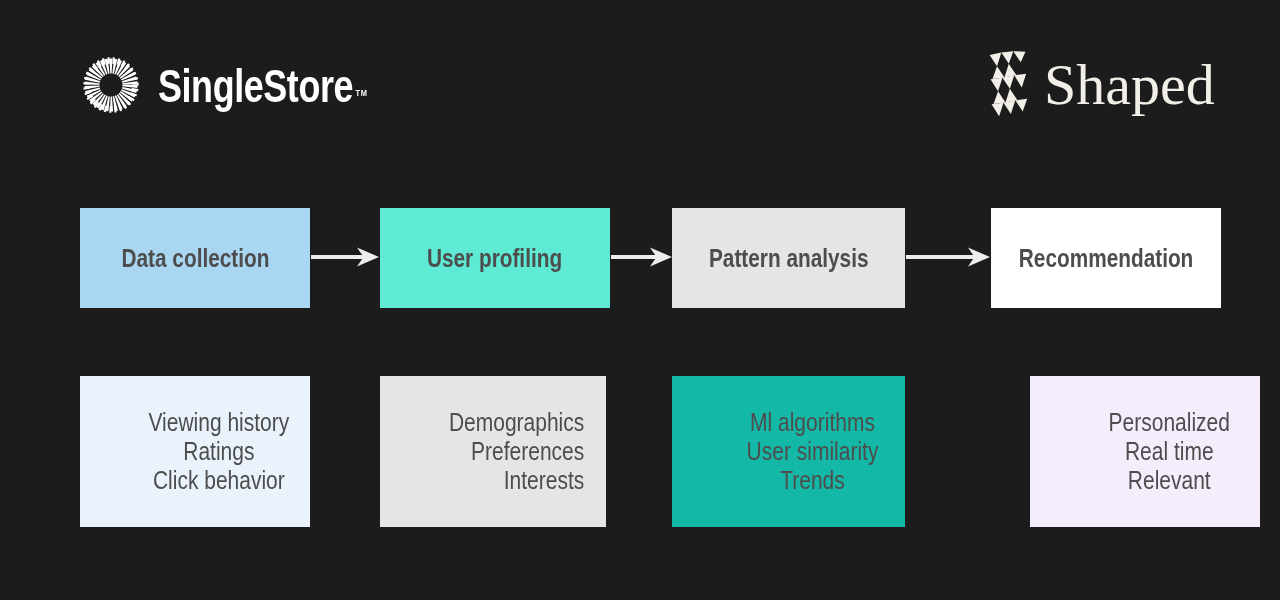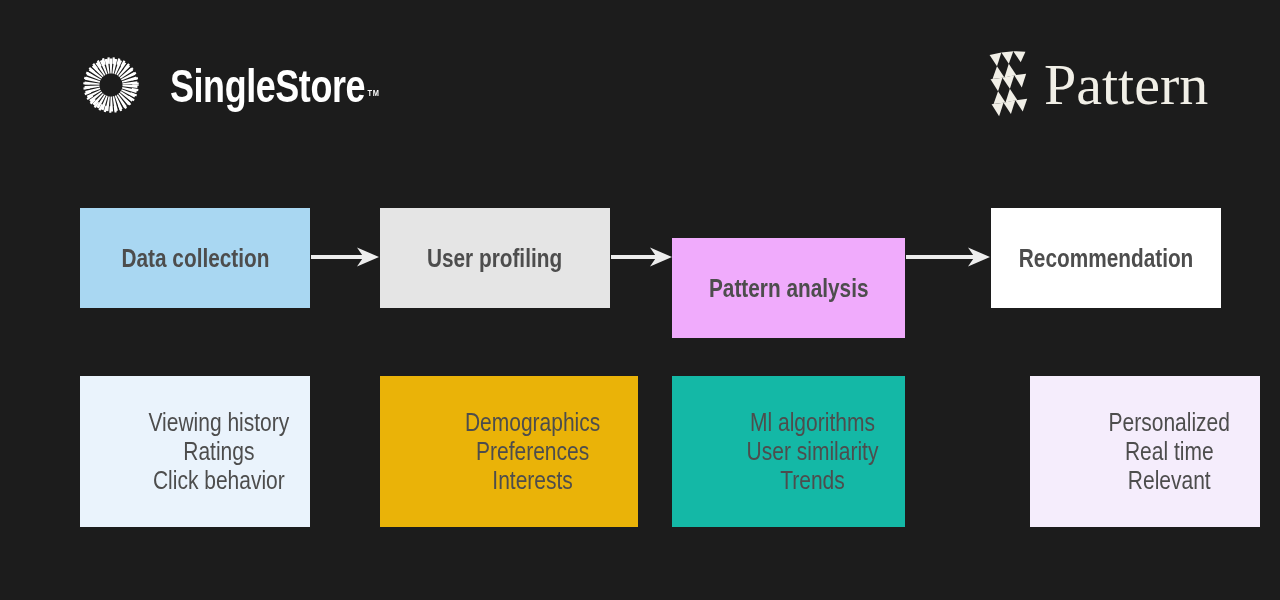--- a/index.html
+++ b/index.html
@@ -6,21 +6,21 @@
   html,body { width:1280px; height:600px; overflow:hidden; }
   body {
     position:relative;
     background:#1c1c1c;
     font-family:"Liberation Sans","DejaVu Sans",sans-serif;
   }
 
   
   .ss-logo {
     position:absolute; left:80px; top:54px; height:62px;
-    display:flex; align-items:center; gap:28px; color:#ffffff;
+    display:flex; align-items:center; gap:16px; color:#ffffff;
   }
   .ss-word {
     display:flex; align-items:baseline;
     font-size:46px; font-weight:600; letter-spacing:-0.5px;
     transform:scaleX(0.78); transform-origin:left center;
     margin-top:2px; white-space:nowrap;
   }
   .ss-tm { font-size:9.5px; font-weight:700; letter-spacing:1px; vertical-align:7px; margin-left:3px; position:relative; top:-6px; }
 
   .shaped-logo {
@@ -84,30 +84,30 @@
       <polygon points="5,27 17,27 11,40"></polygon>
       <polygon points="17,27 29,26 23,39"></polygon>
       <polygon points="29,26 41,26 35,39"></polygon>
       <polygon points="5,52 11,40 17,52"></polygon>
       <polygon points="17,52 23,39 29,51"></polygon>
       <polygon points="3,52 15,52 9,65"></polygon>
       <polygon points="15,52 27,51 21,64"></polygon>
       <polygon points="27,51 39,51 33,63"></polygon>
     </g>
   </svg>
-  <span class="shaped-word">Pattern</span>
+  <span class="shaped-word">Shaped</span>
 </div>
 
 <div class="box title" style="left: 80px; width: 230px; background: rgb(169, 215, 242);">
   <span class="cond">Data collection</span>
 </div>
-<div class="box title" style="left: 380px; width: 230px; background: #e5e5e5;">
+<div class="box title" style="left: 380px; width: 230px; background: #5eead4;">
   <span class="cond">User profiling</span>
 </div>
-<div class="box title" style="left: 672px; width: 233px; background: #f0abfc; margin-top: 30px;">
+<div class="box title" style="left: 672px; width: 233px; background: #e5e5e5;">
   <span class="cond">Pattern analysis</span>
 </div>
 <div class="box title" style="left: 991px; width: 230px; background: #ffffff;">
   <span class="cond">Recommendation</span>
 </div>
 
 <div class="arrow" style="left: 311px; width: 68px; color: rgb(237, 237, 237);">
   <div class="shaft"></div>
   <svg class="head" viewBox="0 0 22 24">
       <polygon points="0,2.5 22,12 0,21.5 6.5,12"></polygon>
@@ -126,21 +126,21 @@
     </svg>
 </div>
 
 <div class="box detail" style="left: 80px; width: 230px; background: rgb(234, 243, 252);">
   <div class="condd">
     <div>Viewing history</div>
     <div>Ratings</div>
     <div>Click behavior</div>
   </div>
 </div>
-<div class="box detail" style="left: 380px; width: 258px; background: #eab308;">
+<div class="box detail" style="left: 380px; width: 226px; background: #e5e5e5; text-align: right;">
   <div class="condd">
     <div>Demographics</div>
     <div>Preferences</div>
     <div>Interests</div>
   </div>
 </div>
 <div class="box detail" style="left: 672px; width: 233px; background: #14b8a6;">
   <div class="condd">
     <div>Ml algorithms</div>
     <div>User similarity</div>

